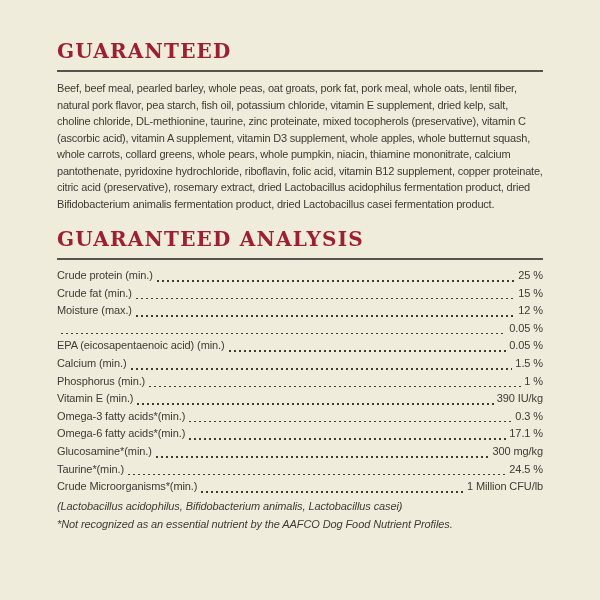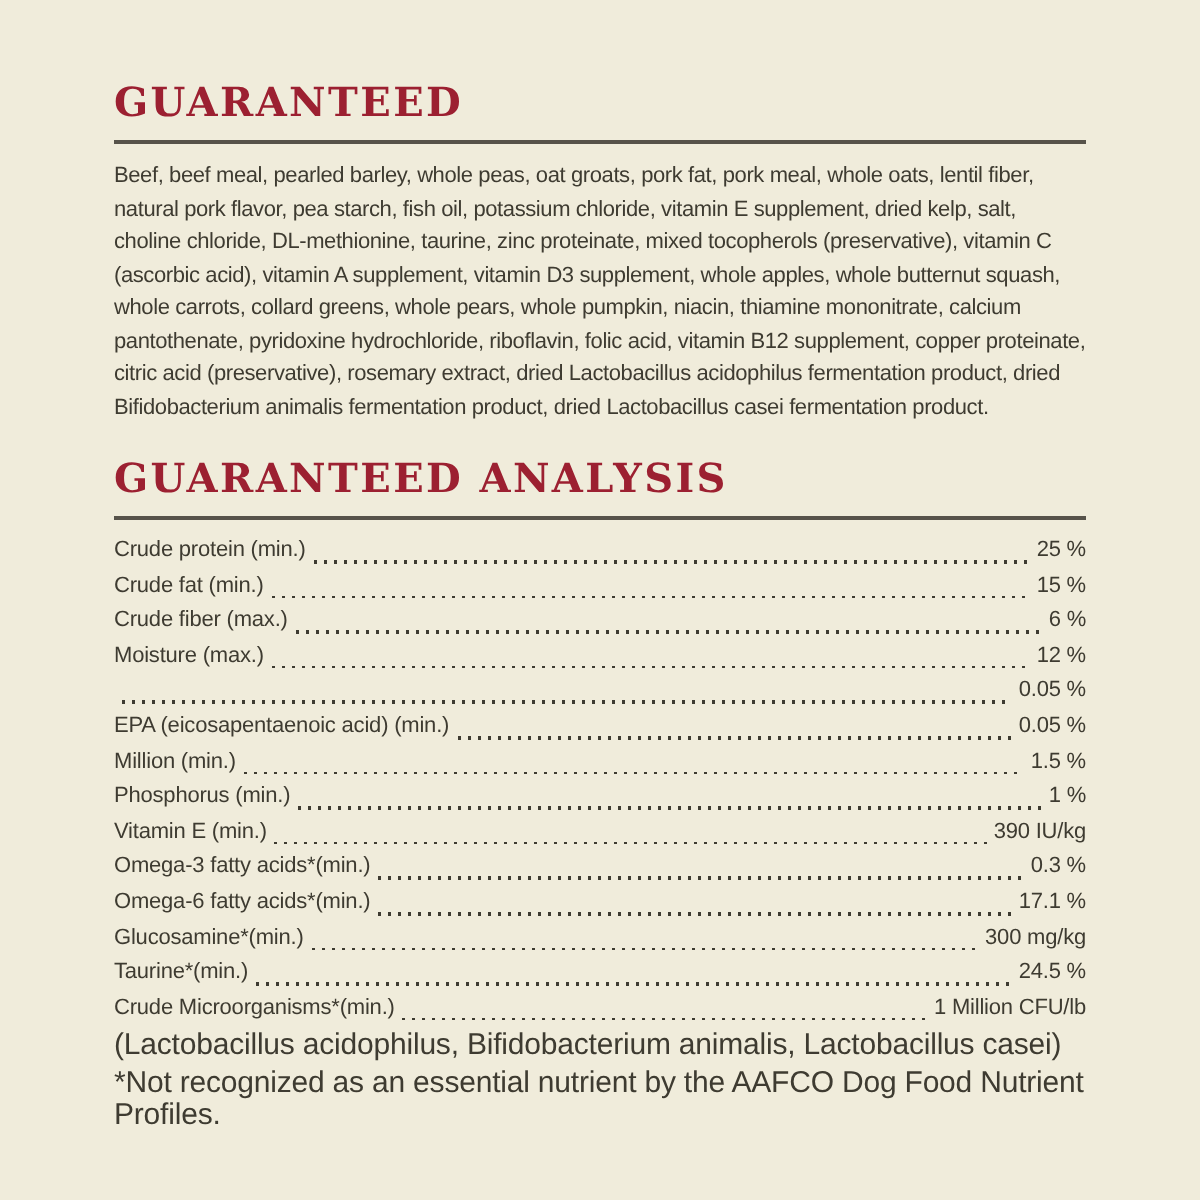--- a/index.html
+++ b/index.html
@@ -50,23 +50,24 @@
     height: 1.6px;
     margin: 0 3px 3px 4px;
     background-image: repeating-linear-gradient(
       to right,
       #3E3B31 0, #3E3B31 1.6px,
       transparent 1.6px, transparent 5px
     );
   }
   .ga-note {
     margin: 2px 0 0 0;
-    font-size: 15px;
+    font-size: 11px;
     letter-spacing: -0.1px;
     line-height: 16.5px;
+    font-style: italic;
   }
 </style>
 </head>
 <body>
 
 <div class="panel">
 
   <section>
     <h1 class="section-title">GUARANTEED</h1>
     <div class="rule"></div>
@@ -82,40 +83,35 @@
         <span class="ga-label">Crude protein (min.)</span>
         <span class="dots"></span>
         <span class="ga-value">25 %</span>
       </div>
       <div class="ga-row">
         <span class="ga-label">Crude fat (min.)</span>
         <span class="dots"></span>
         <span class="ga-value">15 %</span>
       </div>
       <div class="ga-row">
-        <span class="ga-label">Crude fiber (max.)</span>
-        <span class="dots"></span>
-        <span class="ga-value">6 %</span>
-      </div>
-      <div class="ga-row">
         <span class="ga-label">Moisture (max.)</span>
         <span class="dots"></span>
         <span class="ga-value">12 %</span>
       </div>
       <div class="ga-row">
         <span class="dots"></span>
         <span class="ga-value">0.05 %</span>
       </div>
       <div class="ga-row">
         <span class="ga-label">EPA (eicosapentaenoic acid) (min.)</span>
         <span class="dots"></span>
         <span class="ga-value">0.05 %</span>
       </div>
       <div class="ga-row">
-        <span class="ga-label">Million (min.)</span>
+        <span class="ga-label">Calcium (min.)</span>
         <span class="dots"></span>
         <span class="ga-value">1.5 %</span>
       </div>
       <div class="ga-row">
         <span class="ga-label">Phosphorus (min.)</span>
         <span class="dots"></span>
         <span class="ga-value">1 %</span>
       </div>
       <div class="ga-row">
         <span class="ga-label">Vitamin E (min.)</span>

